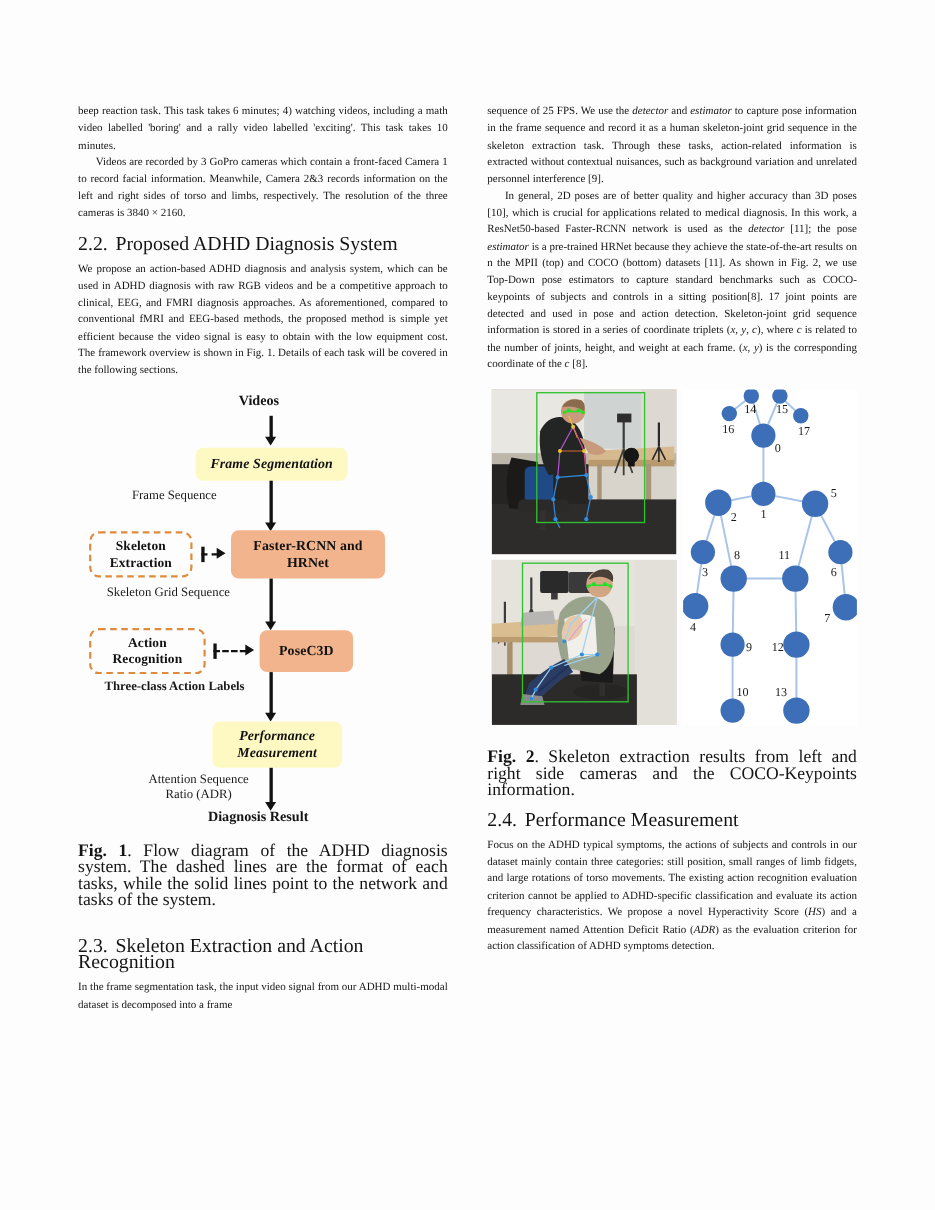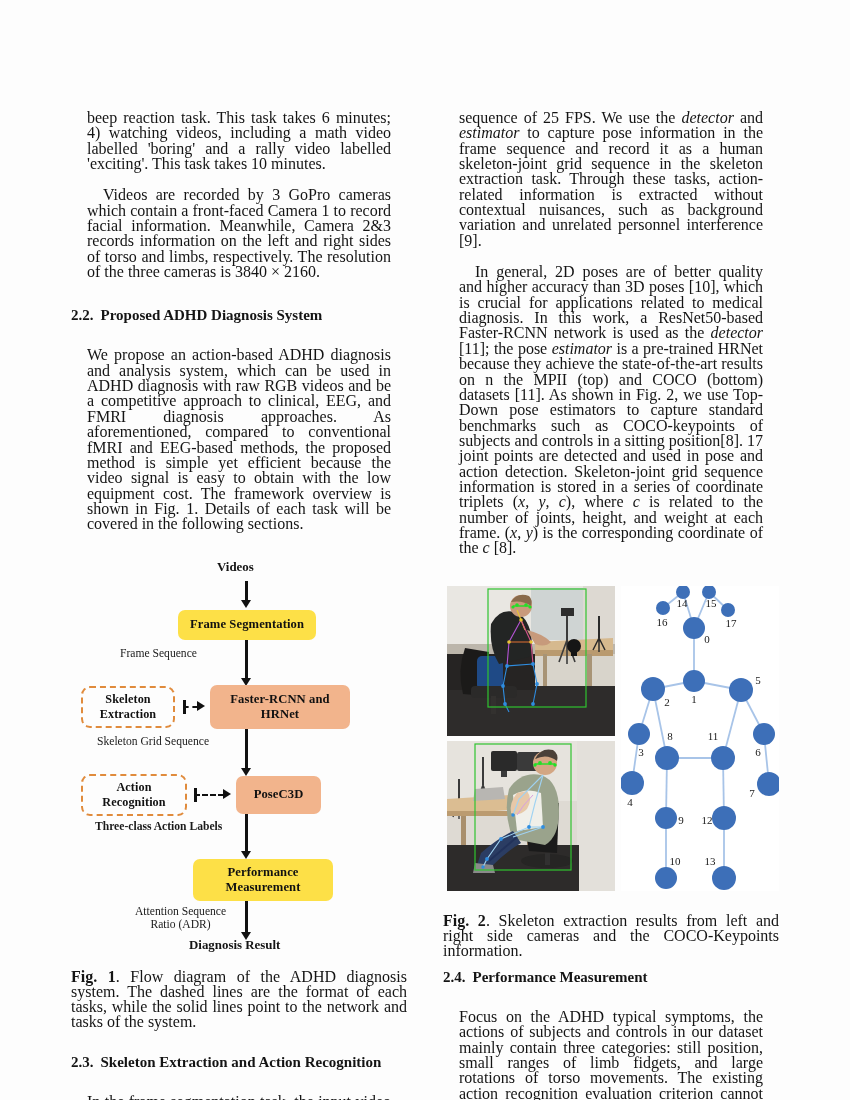--- a/index.html
+++ b/index.html
@@ -27,33 +27,33 @@
     width: 708px;
     display: flex;
     gap: 36px;
   }
   .col {
     width: 336px;
     display: flex;
     flex-direction: column;
   }
   p.body {
-    margin: 16px;
-    font-size: 16px;
+    margin: 0;
+    font-size: 10px;
     line-height: 15.35px;
     text-align: justify;
     text-justify: inter-word;
     hyphens: none;
   }
   p.body + p.body { margin-top: 0; }
   p.indent { text-indent: 16px; }
   h3.section {
     margin: 13px 0 8px 0;
-    font-size: 15px;
-    font-weight: bold;
+    font-size: 18px;
+    font-weight: normal;
     line-height: 15px;
   }
   h3.section .num { margin-right: 7px; }
   .caption {
     margin: 0;
     font-size: 16px;
     line-height: 15.1px;
     text-align: justify;
   }
   .caption b { font-weight: bold; }
@@ -75,21 +75,21 @@
     align-items: center;
     justify-content: center;
     text-align: center;
     font-weight: bold;
     font-size: 12.6px;
     line-height: 15px;
     border-radius: 7px;
     color: #111;
     letter-spacing: .1px;
   }
-  .node.blue  { background: #fde047; }
+  .node.blue  { background: #fef9c3; font-style: italic; }
   .node.orange{ background: #f2b48c; }
   .node.dashed {
     background: transparent;
     border: 2px dashed #e08b3c;
     border-radius: 9px;
     font-size: 12.2px;
   }
   .flabel {
     position: absolute;
     font-size: 11.6px;
@@ -218,21 +218,21 @@
         <div class="tick-v" style="left:123px; top:228px; height:14px;"></div>
         <div class="dash-h" style="left:123px; top:234px; width:30px;"></div>
         <div class="arrow-head-r" style="left:152px; top:229px;"></div>
 
         <div class="node orange" style="left:165px; top:216px; width:85px; height:38px;">PoseC3D</div>
 
         <div class="arrow-v" style="left:174px; top:254px; height:40px;"></div>
         <div class="arrow-head-d" style="left:169.8px; top:291px;"></div>
         <div class="flabel" style="left:24px; top:260px;font-weight:bold;">Three-class Action Labels</div>
 
-        <div class="node blue" style="left:122px; top:299px; width:140px; height:42px; flex-direction:column;">
+        <div class="node blue" style="left:122px; top:299px; width:118px; height:42px; flex-direction:column;">
           <span>Performance</span>
           <span>Measurement</span>
         </div>
 
         <div class="arrow-v" style="left:174px; top:341px; height:34px;"></div>
         <div class="arrow-head-d" style="left:169.8px; top:372px;"></div>
         <div class="flabel" style="left:64px; top:345px; text-align:center;">
           <span>Attention Sequence</span><br>
           <span>Ratio (ADR)</span>
         </div>

